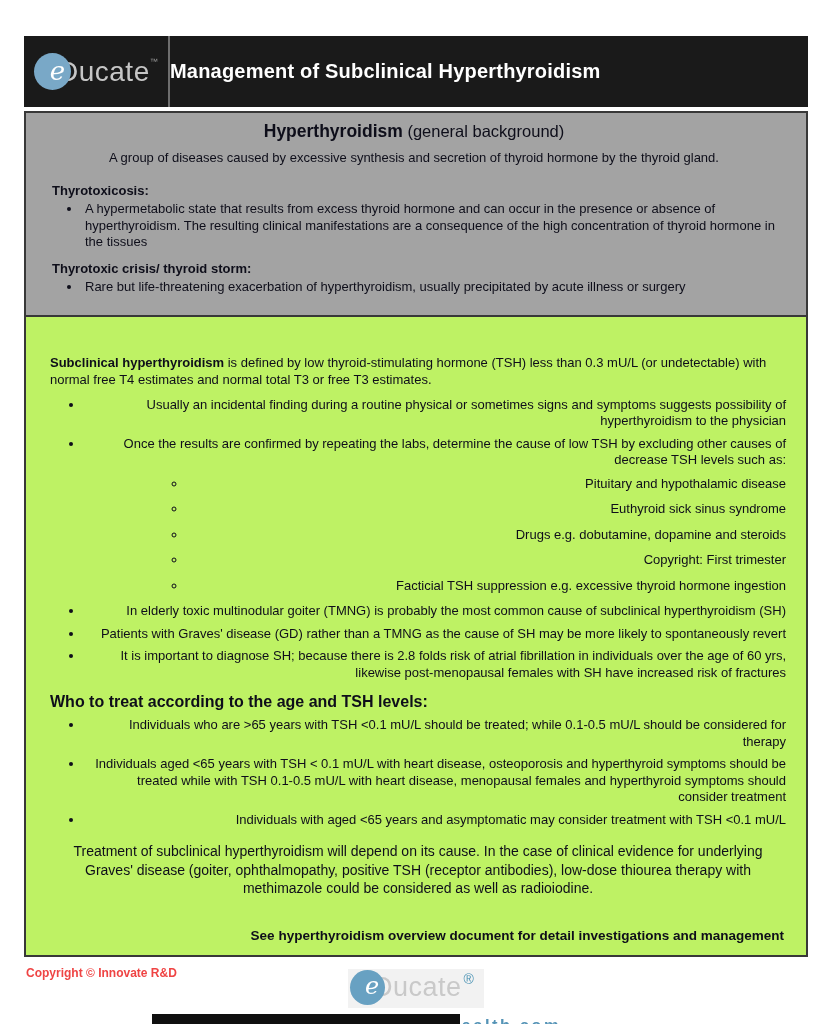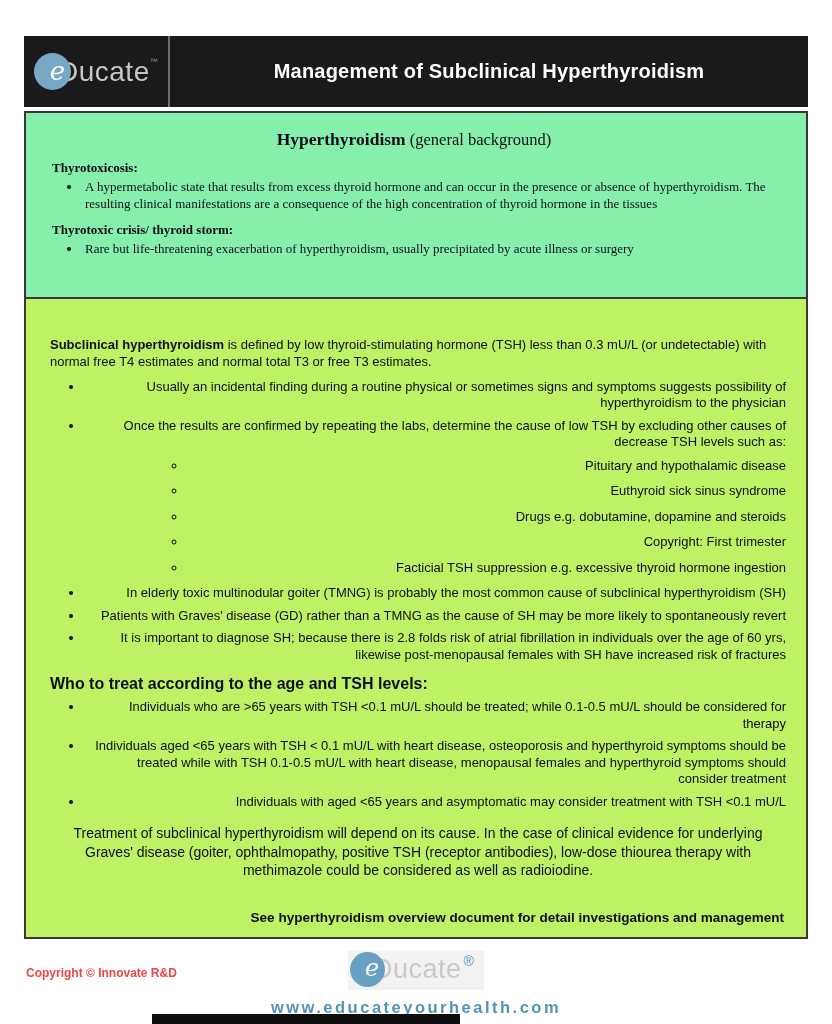--- a/index.html
+++ b/index.html
@@ -40,35 +40,34 @@
     font-style: italic;
     font-size: 26px; color: #ffffff;
     margin-left: 10px; margin-top: -2px;
   }
   .logo-word {
     font-size: 28px; color: #c6c6c6; letter-spacing: 0.5px;
     z-index: 0;
   }
   .logo-tm { font-size: 8px; color: #9a9a9a; vertical-align: top; position: relative; top: -10px; }
   .header-title-area {
-    flex: 1; display: flex; align-items: center; justify-content: center;
+    flex: 1; display: flex; align-items: center; 
   }
   .header-title {
     color: #ffffff; font-weight: bold; font-size: 20px;
     letter-spacing: 0.2px;
   }
 
   
   .panel { margin-top: 4px; border: 2px solid #383838; }
   .sec1 {
-    background: #86efac;
+    background: #a3a3a3;
     border-bottom: 2px solid #383838;
-    padding: 16px 14px 14px 10px;
+    padding: 8px 14px 14px 10px;
     min-height: 186px;
-    font-family: Liberation Serif, serif;
   }
   .sec2 {
     background: #bef264;
     padding: 38px 20px 12px 24px;
     min-height: 560px;
   }
   .sec1-title { text-align: center; font-size: 17px; margin-bottom: 8px; }
   .sec1-title .t-bold { font-weight: bold; font-size: 17.5px; }
   .sec1-title .t-rest { font-weight: normal; font-size: 16.5px; }
   .sec1-subtitle { text-align: center; font-size: 13px; margin-bottom: 18px; }
@@ -132,20 +131,21 @@
         <span class="header-title">Management of Subclinical Hyperthyroidism</span>
       </div>
     </div>
 
     <div class="panel">
 
       <div class="sec1">
         <div class="sec1-title">
           <span class="t-bold">Hyperthyroidism</span><span class="t-rest"> (general background)</span>
         </div>
+        <div class="sec1-subtitle">A group of diseases caused by excessive synthesis and secretion of thyroid hormone by the thyroid gland.</div>
 
         <div class="blk-heading">Thyrotoxicosis:</div>
         <ul class="l1">
           <li>A hypermetabolic state that results from excess thyroid hormone and can occur in the presence or absence of hyperthyroidism. The resulting clinical manifestations are a consequence of the high concentration of thyroid hormone in the tissues</li>
         </ul>
 
         <div class="blk-heading">Thyrotoxic crisis/ thyroid storm:</div>
         <ul class="l1">
           <li>Rare but life-threatening exacerbation of hyperthyroidism, usually precipitated by acute illness or surgery</li>
         </ul>

